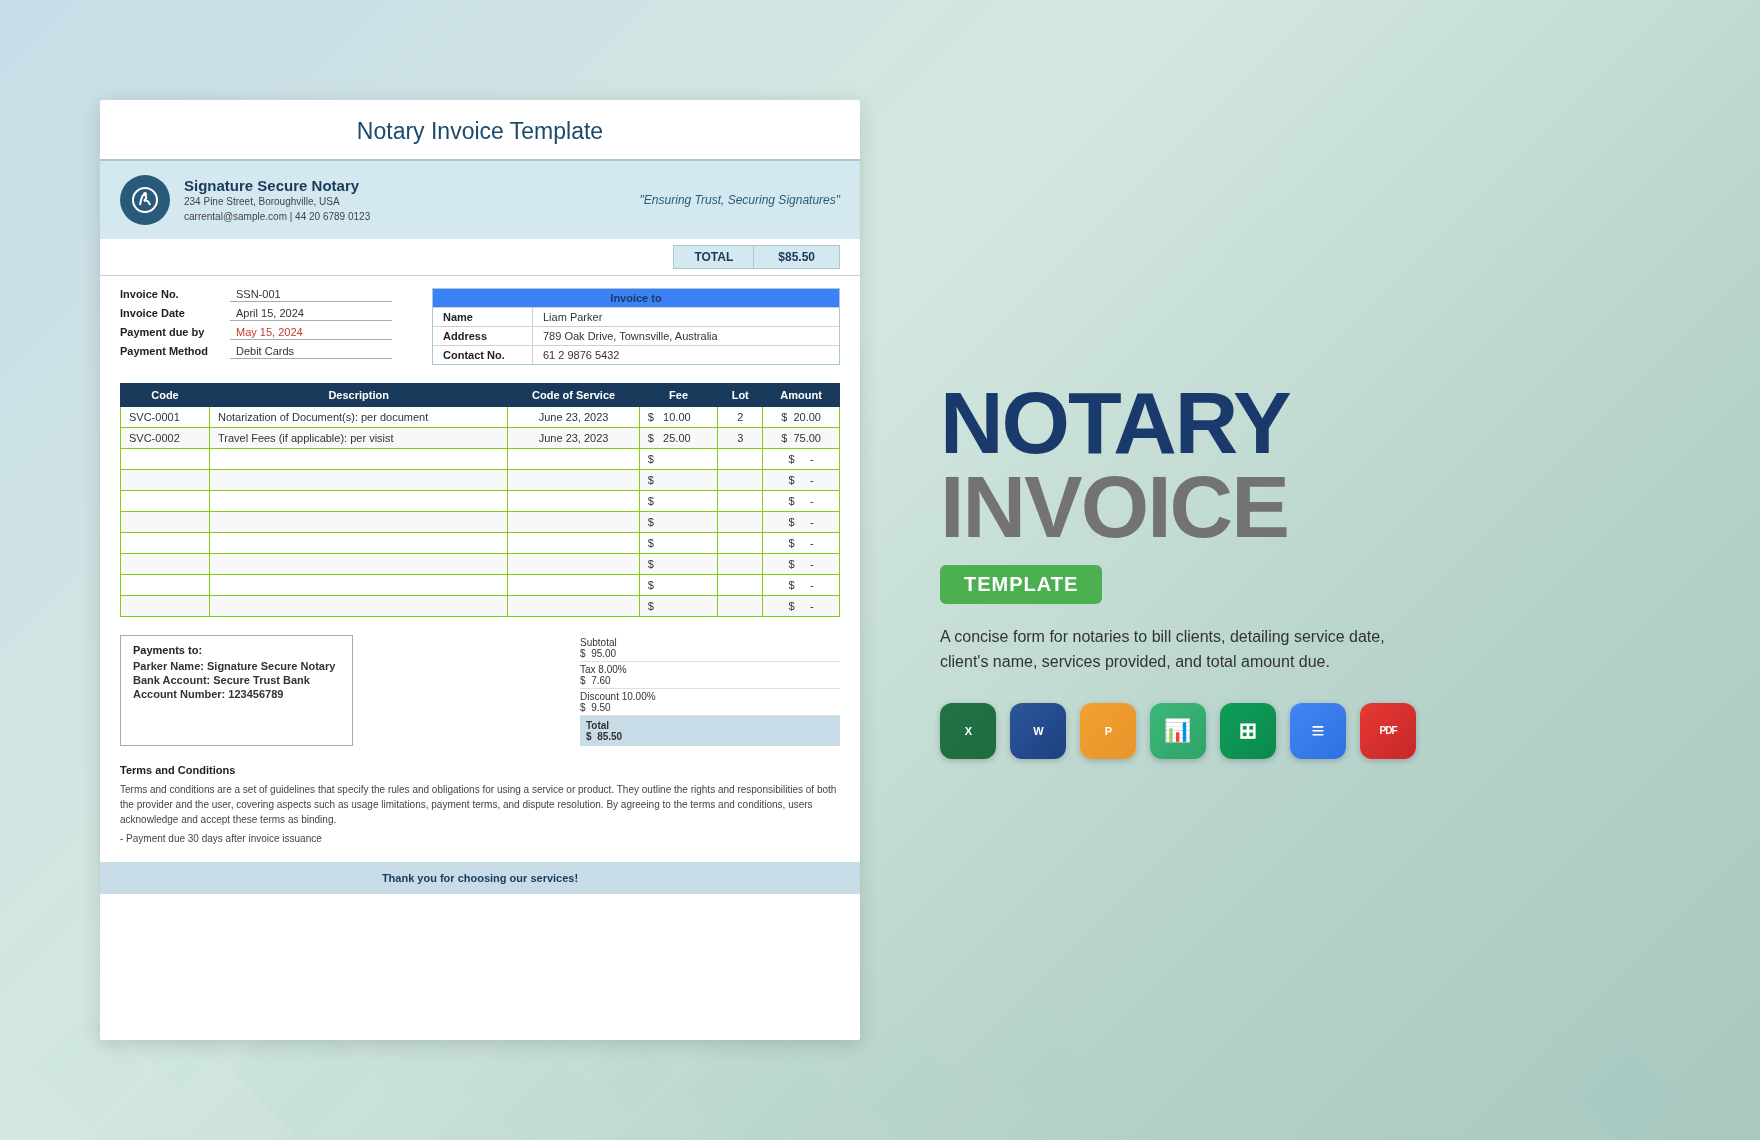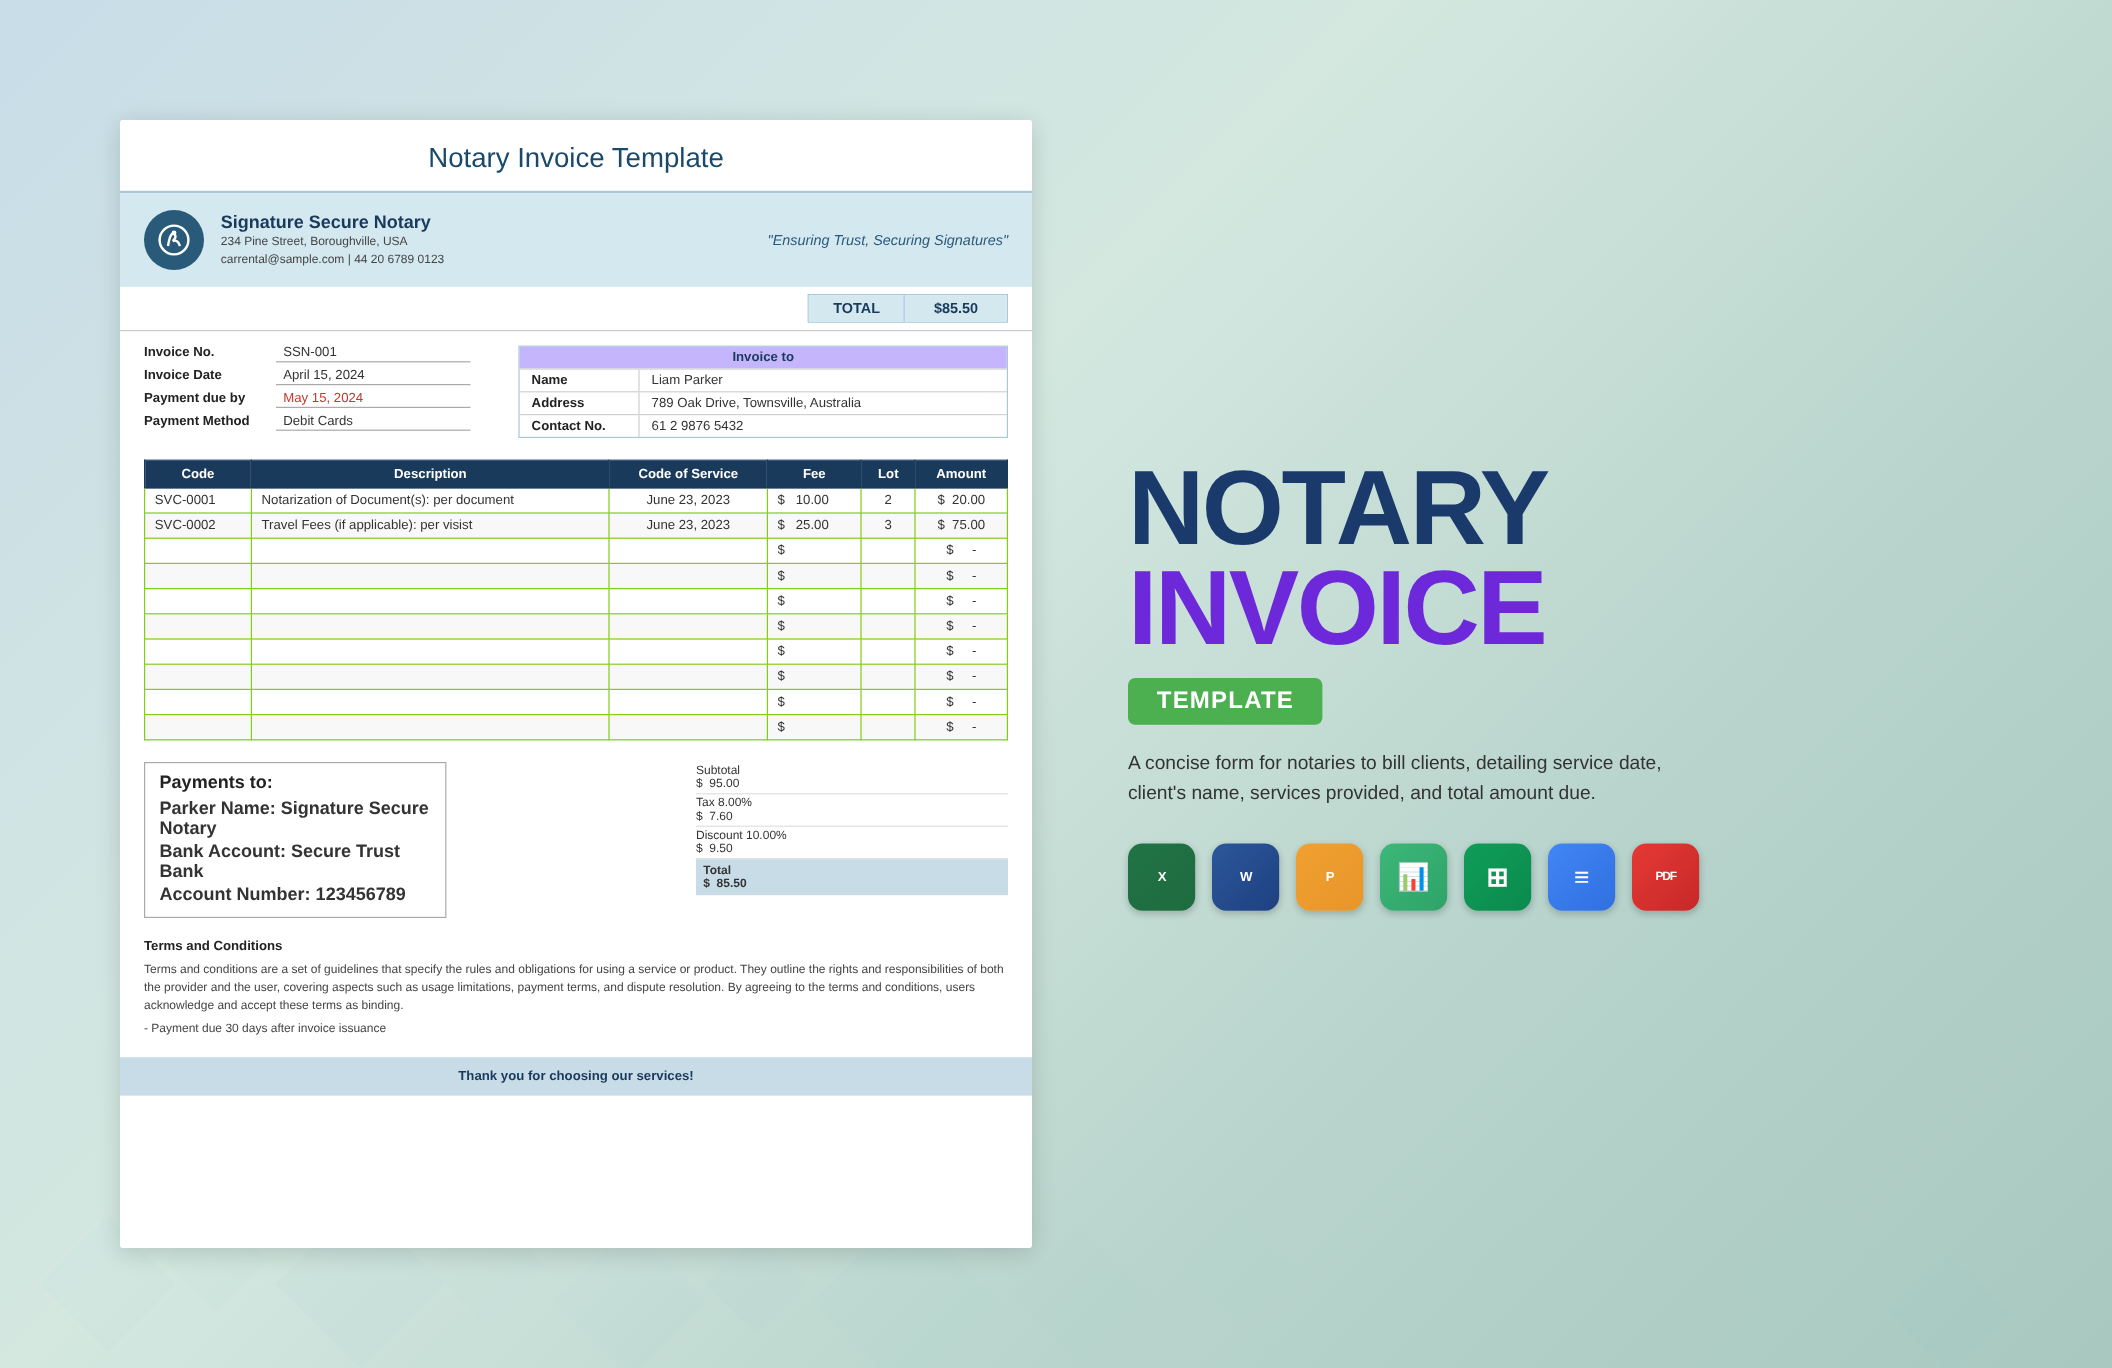--- a/index.html
+++ b/index.html
@@ -151,21 +151,21 @@
       color: #333;
     }
     .meta-value.red {
       color: #c0392b;
     }
 
     .invoice-to-section {
       border: 1px solid #a8c8d8;
     }
     .invoice-to-header {
-      background: #c4b5fd;
+      background: #3b82f6;
       padding: 3px 10px;
       font-size: 11px;
       font-weight: bold;
       color: #1a3a5c;
       text-align: center;
     }
     .invoice-to-row {
       display: flex;
       border-top: 1px solid #d0d0d0;
       font-size: 11px;
@@ -209,22 +209,22 @@
 
     
     .bottom-section {
       display: flex;
       padding: 8px 20px;
       gap: 20px;
     }
     .payments-box {
       border: 1px solid #aaa;
       padding: 8px 12px;
-      font-size: 15px;
-      width: 252px;
+      font-size: 11px;
+      width: 233px;
     }
     .payments-box .pay-title {
       font-weight: bold;
       color: #222;
       margin-bottom: 4px;
     }
     .payments-box .pay-row {
       margin-bottom: 2px;
       color: #333;
     }
@@ -307,21 +307,21 @@
     .big-title .line1 {
       font-size: 88px;
       font-weight: 900;
       color: #1a3a6c;
       line-height: 0.95;
       letter-spacing: -2px;
     }
     .big-title .line2 {
       font-size: 88px;
       font-weight: 900;
-      color: #6d28d9;
+      color: #737373;
       line-height: 0.95;
       letter-spacing: -2px;
     }
     .template-badge {
       background: #4caf50;
       color: white;
       font-size: 20px;
       font-weight: bold;
       padding: 8px 24px;
       border-radius: 6px;

